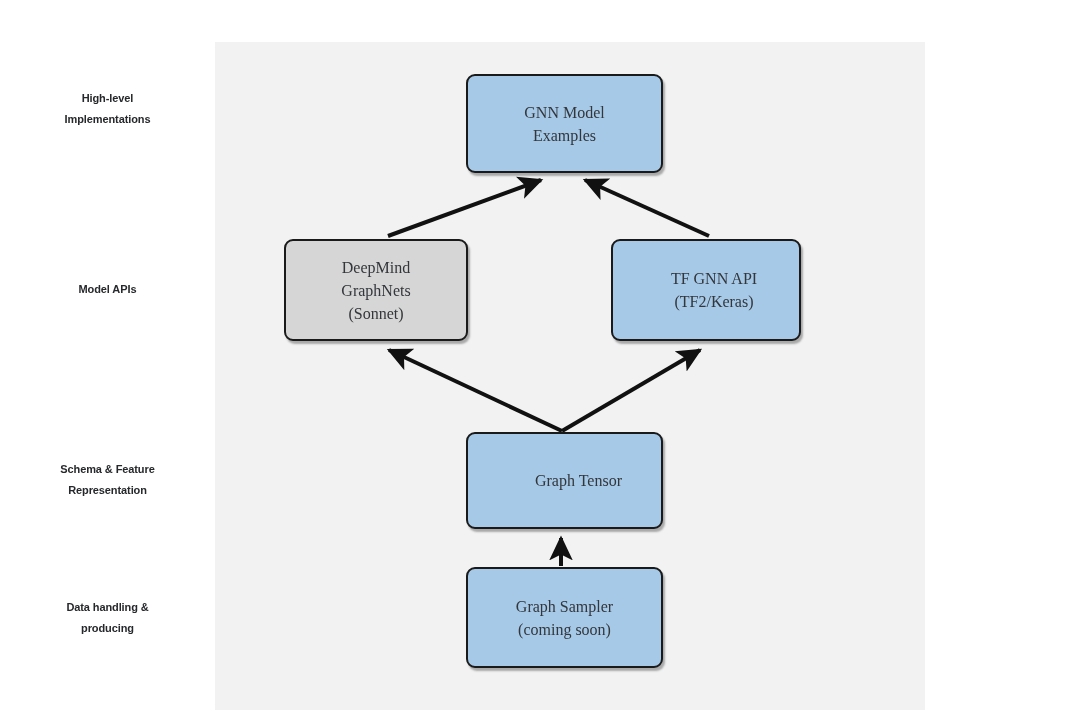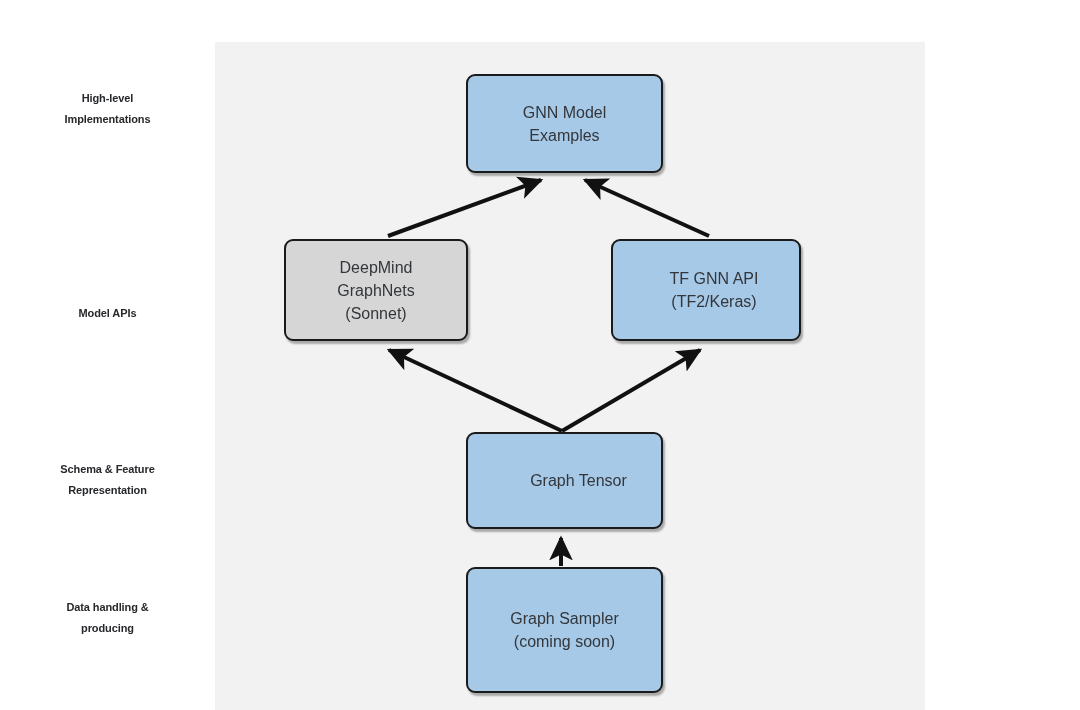--- a/index.html
+++ b/index.html
@@ -35,21 +35,21 @@
     width: 215px;
     text-align: center;
     font-family: "Liberation Sans", sans-serif;
     font-weight: bold;
     font-size: 11px;
     line-height: 21px;
     color: #26282b;
     letter-spacing: -0.1px;
   }
   #stage-label-0 { top: 88px; }
-  #stage-label-1 { top: 279px; margin-top: 24px; }
+  #stage-label-1 { top: 279px; }
   #stage-label-2 { top: 459px; }
   #stage-label-3 { top: 597px; }
 
   
   #connectors {
     position: absolute;
     left: 0;
     top: 0;
     width: 1080px;
     height: 710px;
@@ -67,27 +67,27 @@
     justify-content: center;
     text-align: center;
     font-family: "Liberation Sans", sans-serif;
     font-size: 16px;
     line-height: 23px;
     color: #33363a;
     box-shadow: 2px 3px 2px rgba(0,0,0,0.30);
   }
   .node.blue { background: #a6c9e8; }
   .node.grey { background: #d6d6d6; }
-  .node .node-text { display: block; padding: 0 6px; white-space: pre-line; }
+  .node .node-text { display: block; padding: 0 6px; white-space: pre-line; font-family: Liberation Serif, serif; }
 
   #node-gnn-model-examples { left: 466px; top: 74px;  width: 197px; height: 99px; }
   #node-deepmind-graphnets  { left: 284px; top: 239px; width: 184px; height: 102px; }
   #node-tf-gnn-api          { left: 611px; top: 239px; width: 190px; height: 102px; padding-left: 16px; }
   #node-graph-tensor        { left: 466px; top: 432px; width: 197px; height: 97px; padding-left: 28px; }
-  #node-graph-sampler       { left: 466px; top: 567px; width: 197px; height: 126px; }
+  #node-graph-sampler       { left: 466px; top: 567px; width: 197px; height: 101px; }
 </style>
 </head>
 <body>
 
 <div id="canvas">
 
   <div id="diagram-panel"></div>
 
   <div class="stage-label" id="stage-label-0" style="white-space:pre-line">High-level
 Implementations</div>

